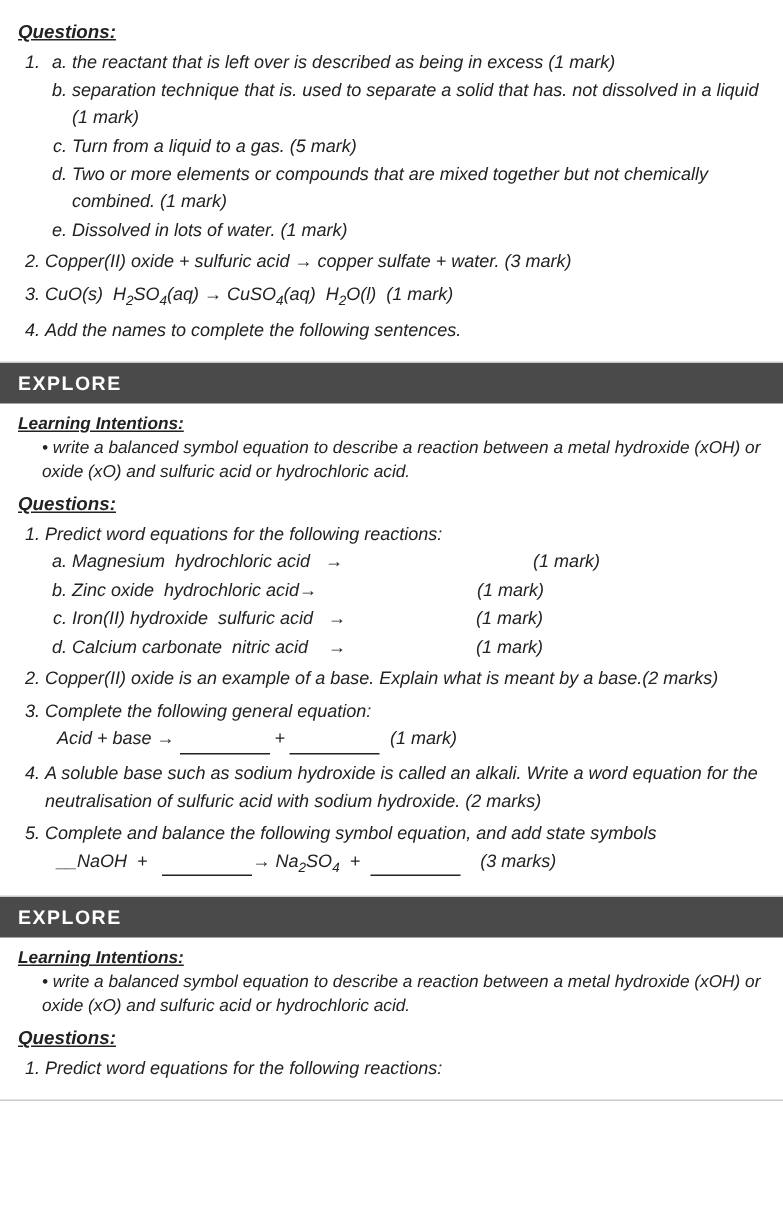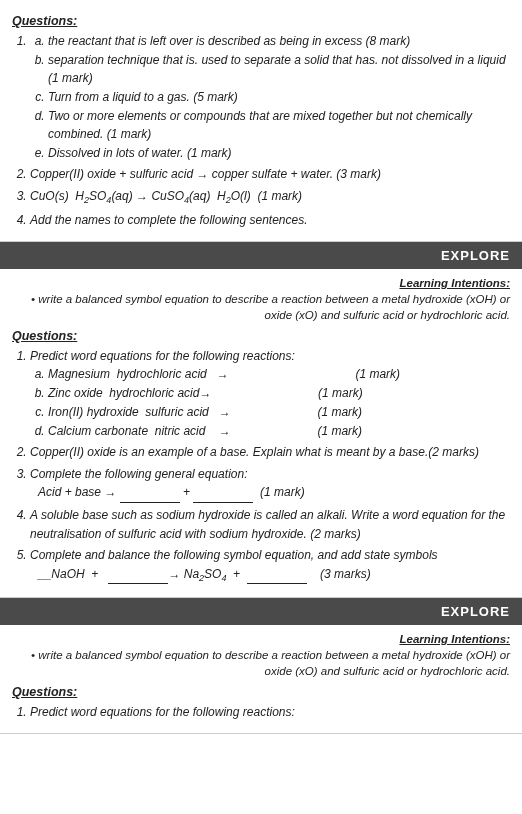--- a/index.html
+++ b/index.html
@@ -17,26 +17,24 @@
       border-bottom: 1px solid #ccc;
       font-style: italic;
     }
     .explore-bar {
       background: #4a4a4a;
       color: #fff;
       padding: 6px 12px;
       font-weight: bold;
       font-size: 13px;
       letter-spacing: 1px;
-      text-align: right;
     }
     .learning-intentions {
       font-size: 11.5px;
       margin-bottom: 4px;
-      text-align: right;
     }
     .learning-intentions .li-title {
       font-weight: bold;
       text-decoration: underline;
     }
     .li-bullet {
       margin-left: 16px;
       margin-top: 2px;
       line-height: 1.4;
     }
@@ -72,21 +70,21 @@
 </head>
 <body>
 
 <div>
 
   <div class="section">
     <h3 class="questions-heading">Questions:</h3>
     <ol class="main-list">
       <li>
         <ol class="sub-list">
-          <li>the reactant that is left over is described as being in excess (8 mark)</li>
+          <li>the reactant that is left over is described as being in excess (1 mark)</li>
           <li>separation technique that is. used to separate a solid that has. not dissolved in a liquid (1 mark)</li>
           <li>Turn from a liquid to a gas.  (5 mark)</li>
           <li>Two or more elements or compounds that are mixed together but not chemically combined. (1 mark)</li>
           <li>Dissolved in lots of water. (1 mark)</li>
         </ol>
       </li>
       <li>Copper(II) oxide + sulfuric acid → copper sulfate + water.     (3 mark)</li>
       <li>CuO(s)&nbsp; H<sub>2</sub>SO<sub>4</sub>(aq) → CuSO<sub>4</sub>(aq)&nbsp; H<sub>2</sub>O(l)&nbsp; (1 mark)</li>
       <li>
         <span>Add the names to complete the following sentences.</span>

